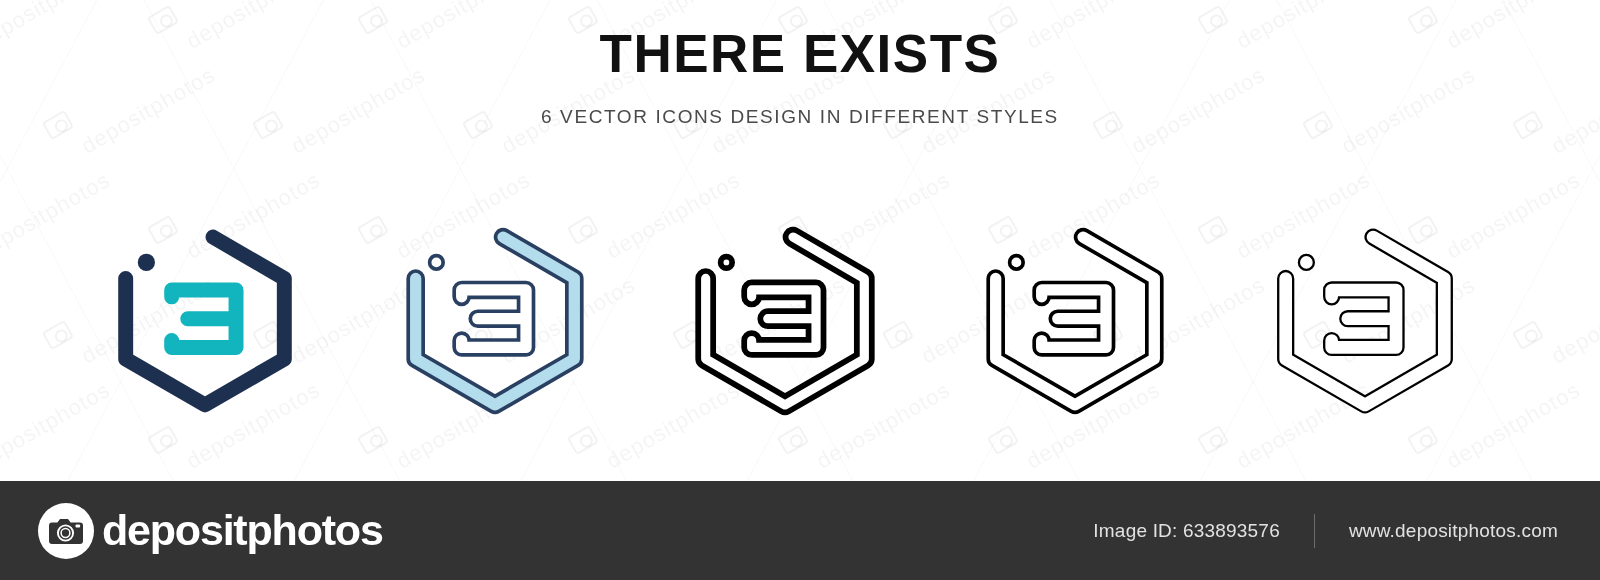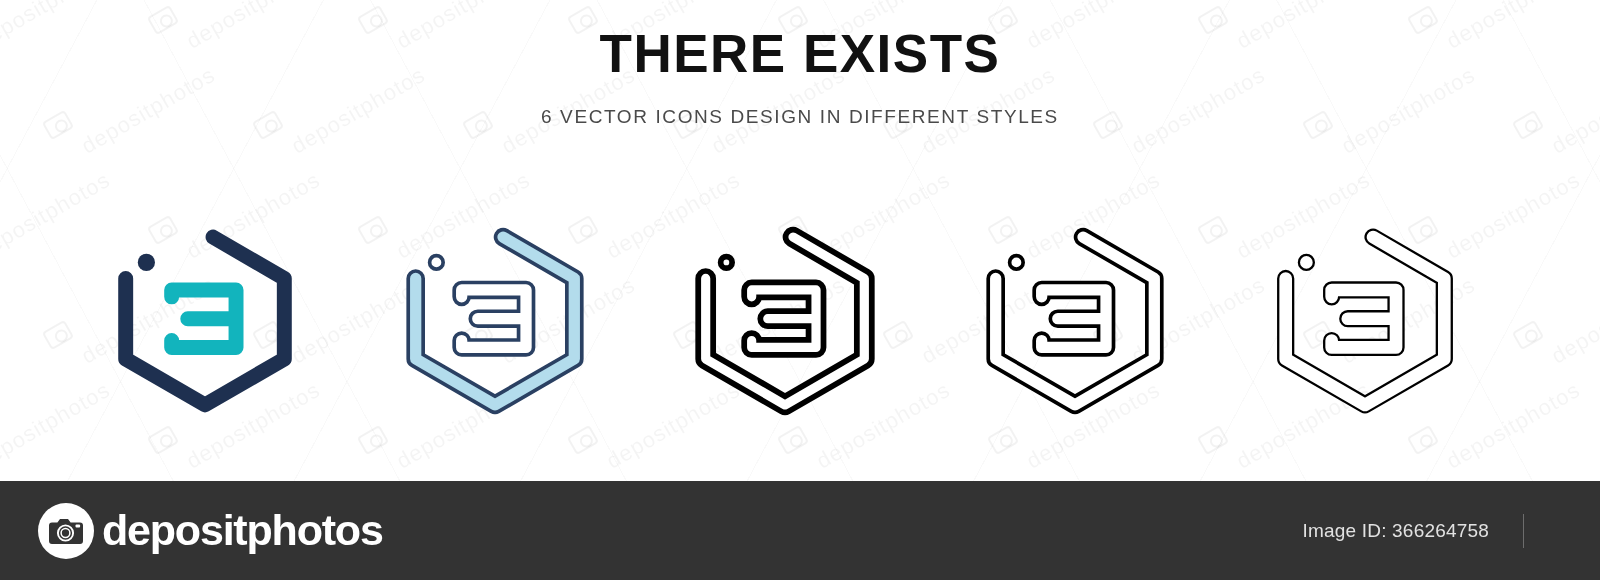--- a/index.html
+++ b/index.html
@@ -319,18 +319,19 @@
           <path d="M11 2 h8 l2.6 3.4 H31 a3 3 0 0 1 3 3 V24 a3 3 0 0 1 -3 3 H3 a3 3 0 0 1 -3 -3 V8.4 a3 3 0 0 1 3 -3 h5.4 Z" fill="#333333"></path>
           <circle cx="16.5" cy="16" r="7.6" fill="none" stroke="#ffffff" stroke-width="1.9"></circle>
           <circle cx="16.5" cy="16" r="4.4" fill="none" stroke="#ffffff" stroke-width="1.5"></circle>
           <rect x="26.5" y="7.4" width="4.6" height="3.1" rx="1" fill="#ffffff"></rect>
         </svg>
       </div>
       <div id="brand-wordmark">depositphotos</div>
     </div>
 
     <div id="footer-meta">
-      <span>Image ID: 366264758</span>
+      <span>Image ID: 633893576</span>
       <span id="footer-divider"></span>
+      <span>www.depositphotos.com</span>
     </div>
 
   </div>
 </div>
 
 </body></html>

